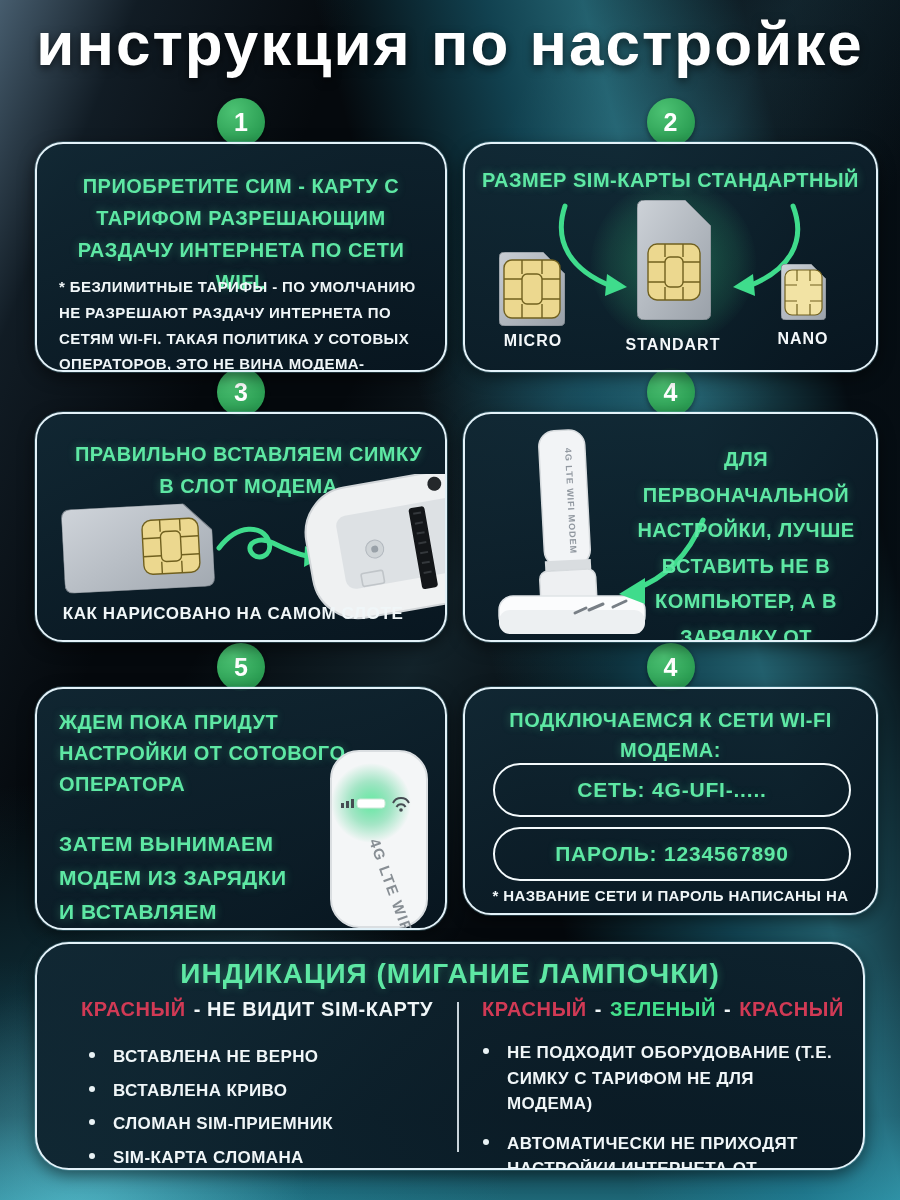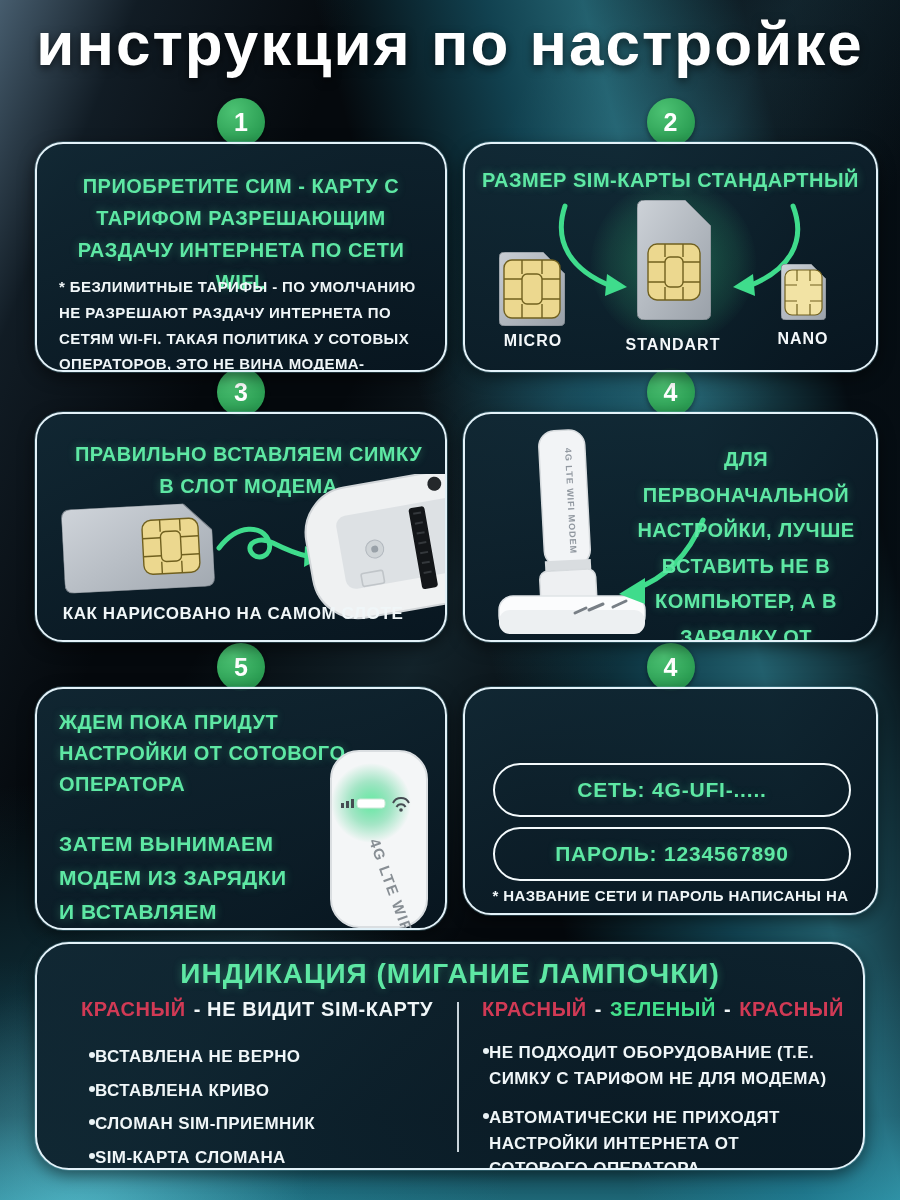--- a/index.html
+++ b/index.html
@@ -47,21 +47,21 @@
   }
   .pill{
     position:absolute;left:28px;width:358px;height:54px;border:2px solid #f4fafc;border-radius:999px;
     display:flex;align-items:center;justify-content:center;
     font-size:21px;font-weight:bold;letter-spacing:0.8px;
   }
   .ind-title{position:absolute;top:14px;left:0;width:100%;text-align:center;font-size:28px;font-weight:bold;letter-spacing:1px;}
   .col-head{position:absolute;font-size:20px;font-weight:bold;letter-spacing:0.6px;display:flex;gap:8px;justify-content:center;}
   .red{color:#d13a55;}
   .brightgreen{color:#43e08b;}
-  .bullet{display:flex;align-items:flex-start;gap:0;color:#f0f6f8;font-weight:bold;font-size:17px;letter-spacing:0.4px;line-height:1.5;}
+  .bullet{display:flex;align-items:flex-start;gap:18px;color:#f0f6f8;font-weight:bold;font-size:17px;letter-spacing:0.4px;line-height:1.5;}
   .dot{flex:0 0 auto;width:6px;height:6px;border-radius:50%;background:#e9f2f5;margin-top:8px;}
   .divider{position:absolute;width:2px;background:rgba(235,245,250,0.85);}
 </style>
 </head>
 <body>
 
 <div class="canvas">
 
   <div class="page-title">инструкция по настройке</div>
 
@@ -229,20 +229,21 @@
         <text transform="translate(42 92) rotate(70)" font-size="15" font-weight="bold" fill="#878e94" letter-spacing="1.5">4G LTE WIFI</text>
       </svg>
     </div>
   </div>
 
   <div class="pwrap" style="left:463px;top:687px;width:415px;height:228px;">
     <div class="badge">
         <span>4</span>
       </div>
     <div class="panel">
+      <div class="abs ptitle green" style="left:20px;right:20px;top:16px;line-height:1.5;">ПОДКЛЮЧАЕМСЯ К СЕТИ WI-FI МОДЕМА:</div>
       <div class="pill green" style="top:74px;">СЕТЬ: 4G-UFI-.....</div>
       <div class="pill green" style="top:138px;">ПАРОЛЬ: 1234567890</div>
       <div class="abs white" style="left:24px;right:24px;top:196px;text-align:center;font-size:15px;font-weight:bold;letter-spacing:0.4px;line-height:1.5;">* НАЗВАНИЕ СЕТИ И ПАРОЛЬ НАПИСАНЫ НА САМОМ МОДЕМЕ</div>
     </div>
   </div>
 
   <div class="pwrap" style="left:35px;top:942px;width:830px;height:228px;">
     <div class="panel" style="border-radius:34px;">
       <div class="ind-title green">ИНДИКАЦИЯ (МИГАНИЕ ЛАМПОЧКИ)</div>
 

